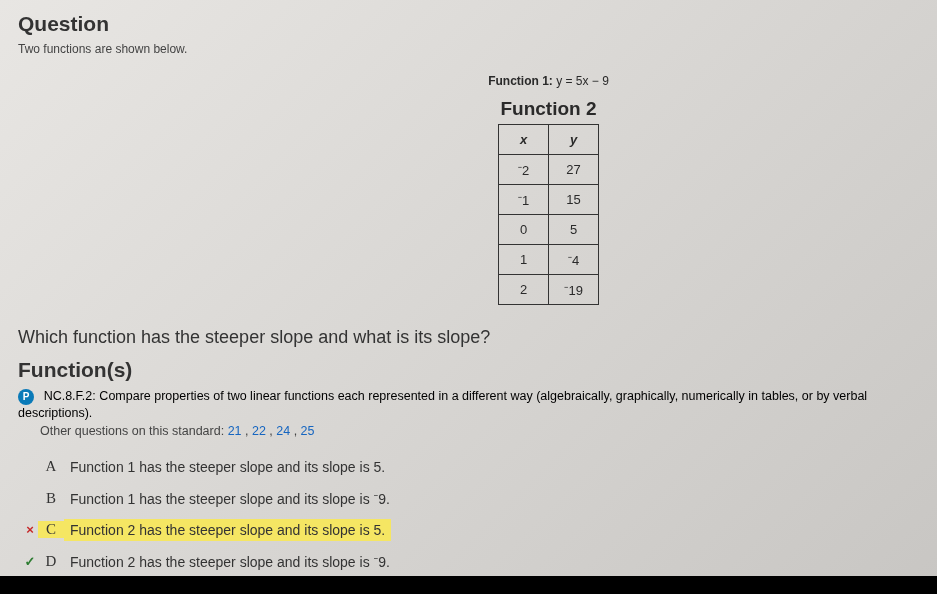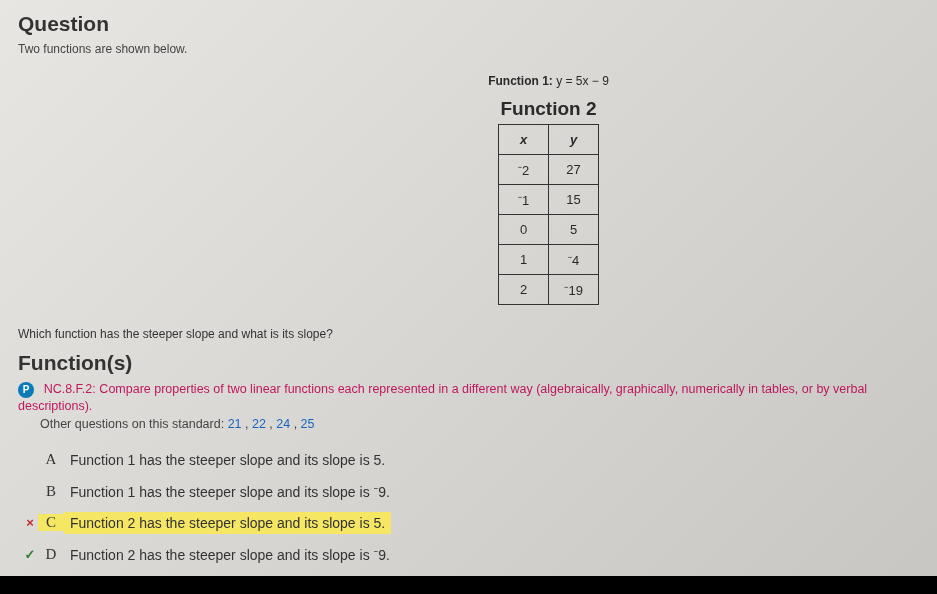--- a/index.html
+++ b/index.html
@@ -50,21 +50,21 @@
       text-align: center;
       font-size: 13px;
       vertical-align: middle;
     }
     .tbl th {
       font-style: italic;
       font-weight: bold;
       background: transparent;
     }
     .prompt {
-      font-size: 12px;
+      font-size: 18px;
       color: #333;
       margin-top: 22px;
       margin-bottom: 10px;
     }
     .standard-row {
       font-size: 13px;
       color: #333;
       margin-bottom: 4px;
     }
     .p-badge {
@@ -76,21 +76,21 @@
       border-radius: 50%;
       background: #0a7ab8;
       color: #fff;
       font-size: 10px;
       font-weight: bold;
       margin-right: 6px;
       vertical-align: middle;
     }
     .standard-desc {
       font-size: 12.5px;
-      color: #be185d;
+      color: #000000;
       display: inline;
     }
     .other-q {
       font-size: 12.5px;
       color: #444;
       margin-left: 22px;
       margin-top: 2px;
     }
     .other-q a {
       color: #1565c0;

